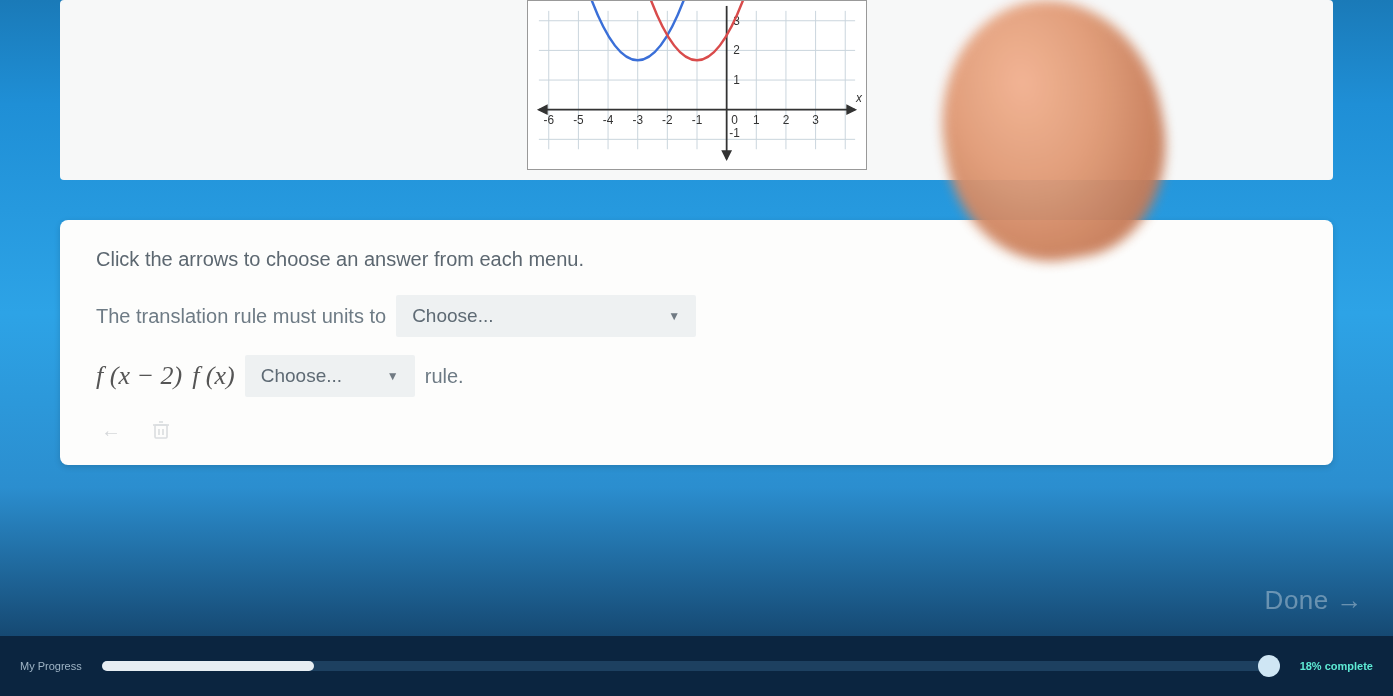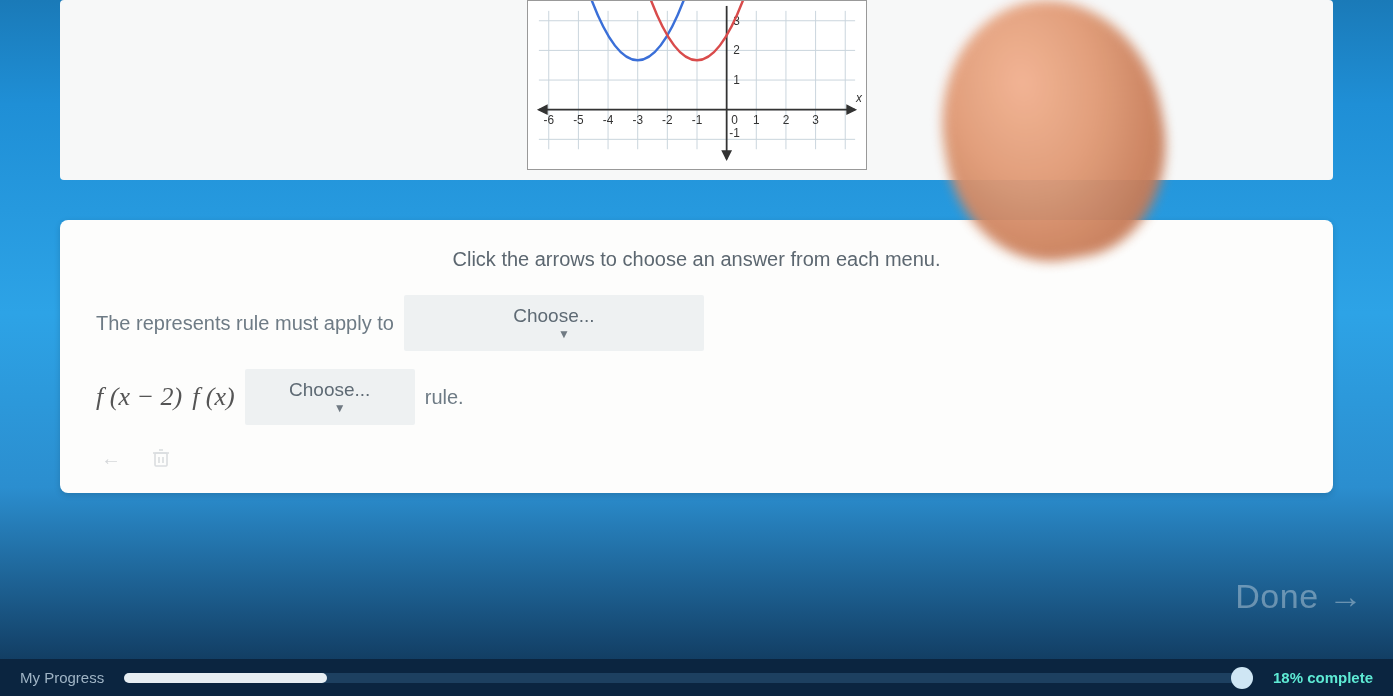--- a/index.html
+++ b/index.html
@@ -19,21 +19,20 @@
       overflow: hidden;
     }
     .graph { background: #fff; border: 1px solid #999; position: relative; }
     .answer-panel {
       background: #fdfdfc;
       margin: 40px 60px 0 60px;
       border-radius: 8px;
       padding: 28px 36px 20px 36px;
       box-shadow: 0 2px 6px rgba(0,0,0,0.15);
       color: #6e7b85;
-      text-align: center;
     }
     .instruction {
       font-size: 20px;
       color: #5c6770;
       margin-bottom: 24px;
     }
     .line {
       display: flex; align-items: center; flex-wrap: wrap;
       font-size: 20px; color: #6e7b85; margin-bottom: 18px;
       gap: 10px;
@@ -41,37 +40,36 @@
     .dropdown {
       background: #eef1f2;
       border: none;
       color: #5e6a74;
       font-size: 19px;
       padding: 10px 16px;
       min-width: 300px;
       display: flex; justify-content: space-between; align-items: center;
       cursor: pointer;
       border-radius: 2px;
-      flex-direction: column;
     }
     .dropdown.small { min-width: 170px; }
     .caret { font-size: 12px; color: #707a83; margin-left: 20px; }
     .math { font-family: 'Times New Roman', serif; font-style: italic; font-size: 26px; color: #555; }
     .toolbar { display: flex; gap: 20px; margin-top: 18px; opacity: 0.35; }
     .tool-btn { width: 30px; height: 30px; display: flex; align-items: center; justify-content: center; color: #8a9199; font-size: 20px; }
     .done-btn {
       position: absolute; right: 30px; bottom: 80px;
-      color: rgba(255,255,255,0.35); font-size: 34px; font-weight: 500;
+      color: rgba(255,255,255,0.35); font-size: 26px; font-weight: 500;
       letter-spacing: 0.5px;
     }
     .progress-bar {
       position: absolute; left: 0; right: 0; bottom: 0;
-      height: 37px; background: #0b2540;
+      height: 60px; background: #0b2540;
       display: flex; align-items: center; padding: 4px 20px;
-      color: #d6dde3; font-size: 15px; gap: 20px;
+      color: #d6dde3; font-size: 11px; gap: 20px;
     }
     .prog-label { color: #9fb4c5; font-weight: 500; }
     .prog-track {
       flex: 1; height: 10px; background: #1d4060; border-radius: 5px; position: relative;
     }
     .prog-fill {
       height: 100%; background: #e7eef3; border-radius: 5px; width: 18%;
     }
     .prog-thumb {
       position: absolute; top: 50%; transform: translate(-50%, -50%);
@@ -145,21 +143,21 @@
       <path d="M 60 -10 Q 110 130 160 -10" fill="none" stroke="#3a6fd8" stroke-width="2.5"></path>
 
       <path d="M 120 -10 Q 170 130 220 -10" fill="none" stroke="#d94b4b" stroke-width="2.5"></path>
     </svg>
   </div>
 
   <div class="answer-panel">
     <div class="instruction">Click the arrows to choose an answer from each menu.</div>
 
     <div class="line">
-      <span>The represents rule must apply to</span>
+      <span>The translation rule must units to</span>
       <div class="dropdown">
         <span>Choose...</span>
         <span class="caret">▼</span>
       </div>
     </div>
 
     <div class="line">
       <span class="math">f (x − 2)</span>
       <span class="math">f (x)</span>
       <div class="dropdown small">

